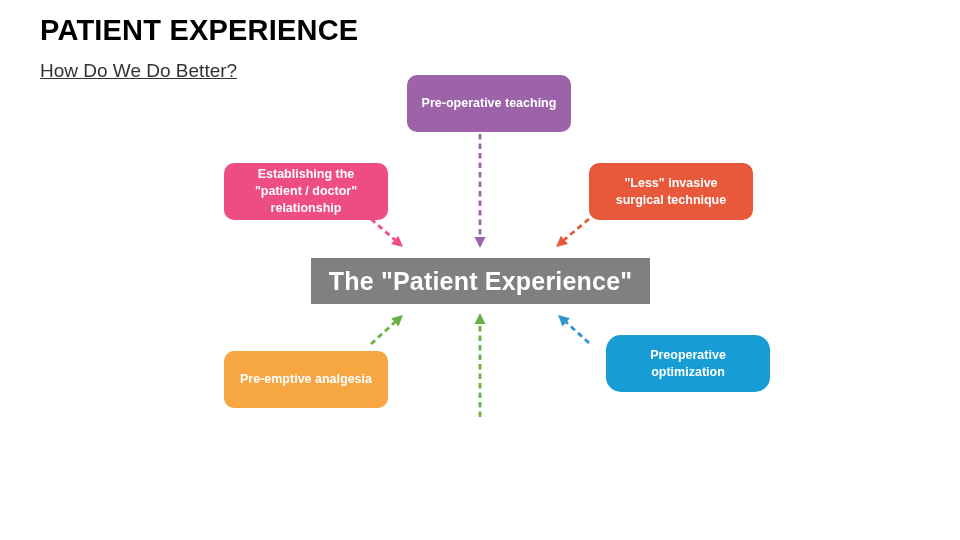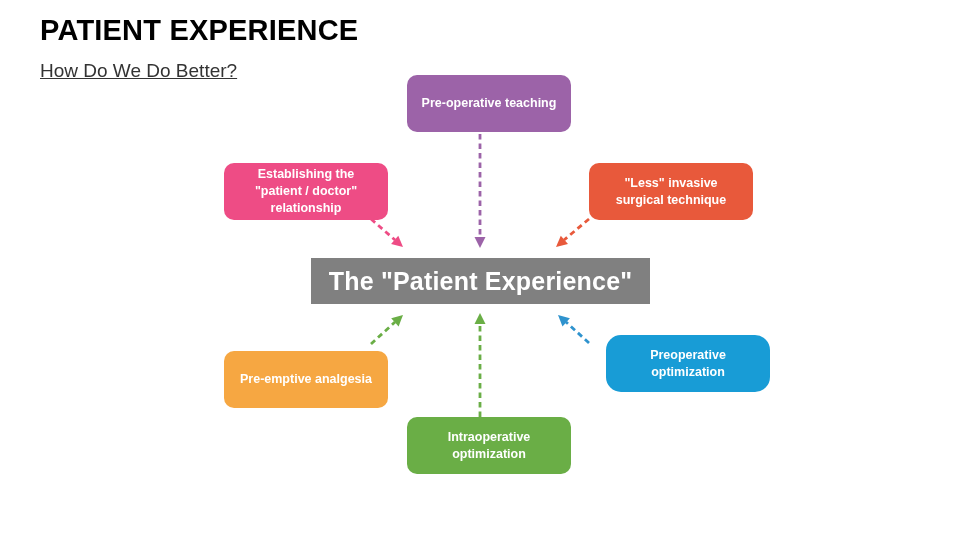--- a/index.html
+++ b/index.html
@@ -129,17 +129,14 @@
   </div>
 
   <div class="node node-ll" style="background-color: rgb(246, 167, 66);">
     <span>Pre-emptive analgesia</span>
   </div>
 
   <div class="node node-lr" style="background-color: rgb(24, 156, 214);">
     <span>Preoperative optimization</span>
   </div>
 
-  <div class="node node-bottom" style="background-color: rgb(106, 174, 70);">
-    <span>Intraoperative optimization</span>
-  </div>
 
 </div>
 
 </body></html>

